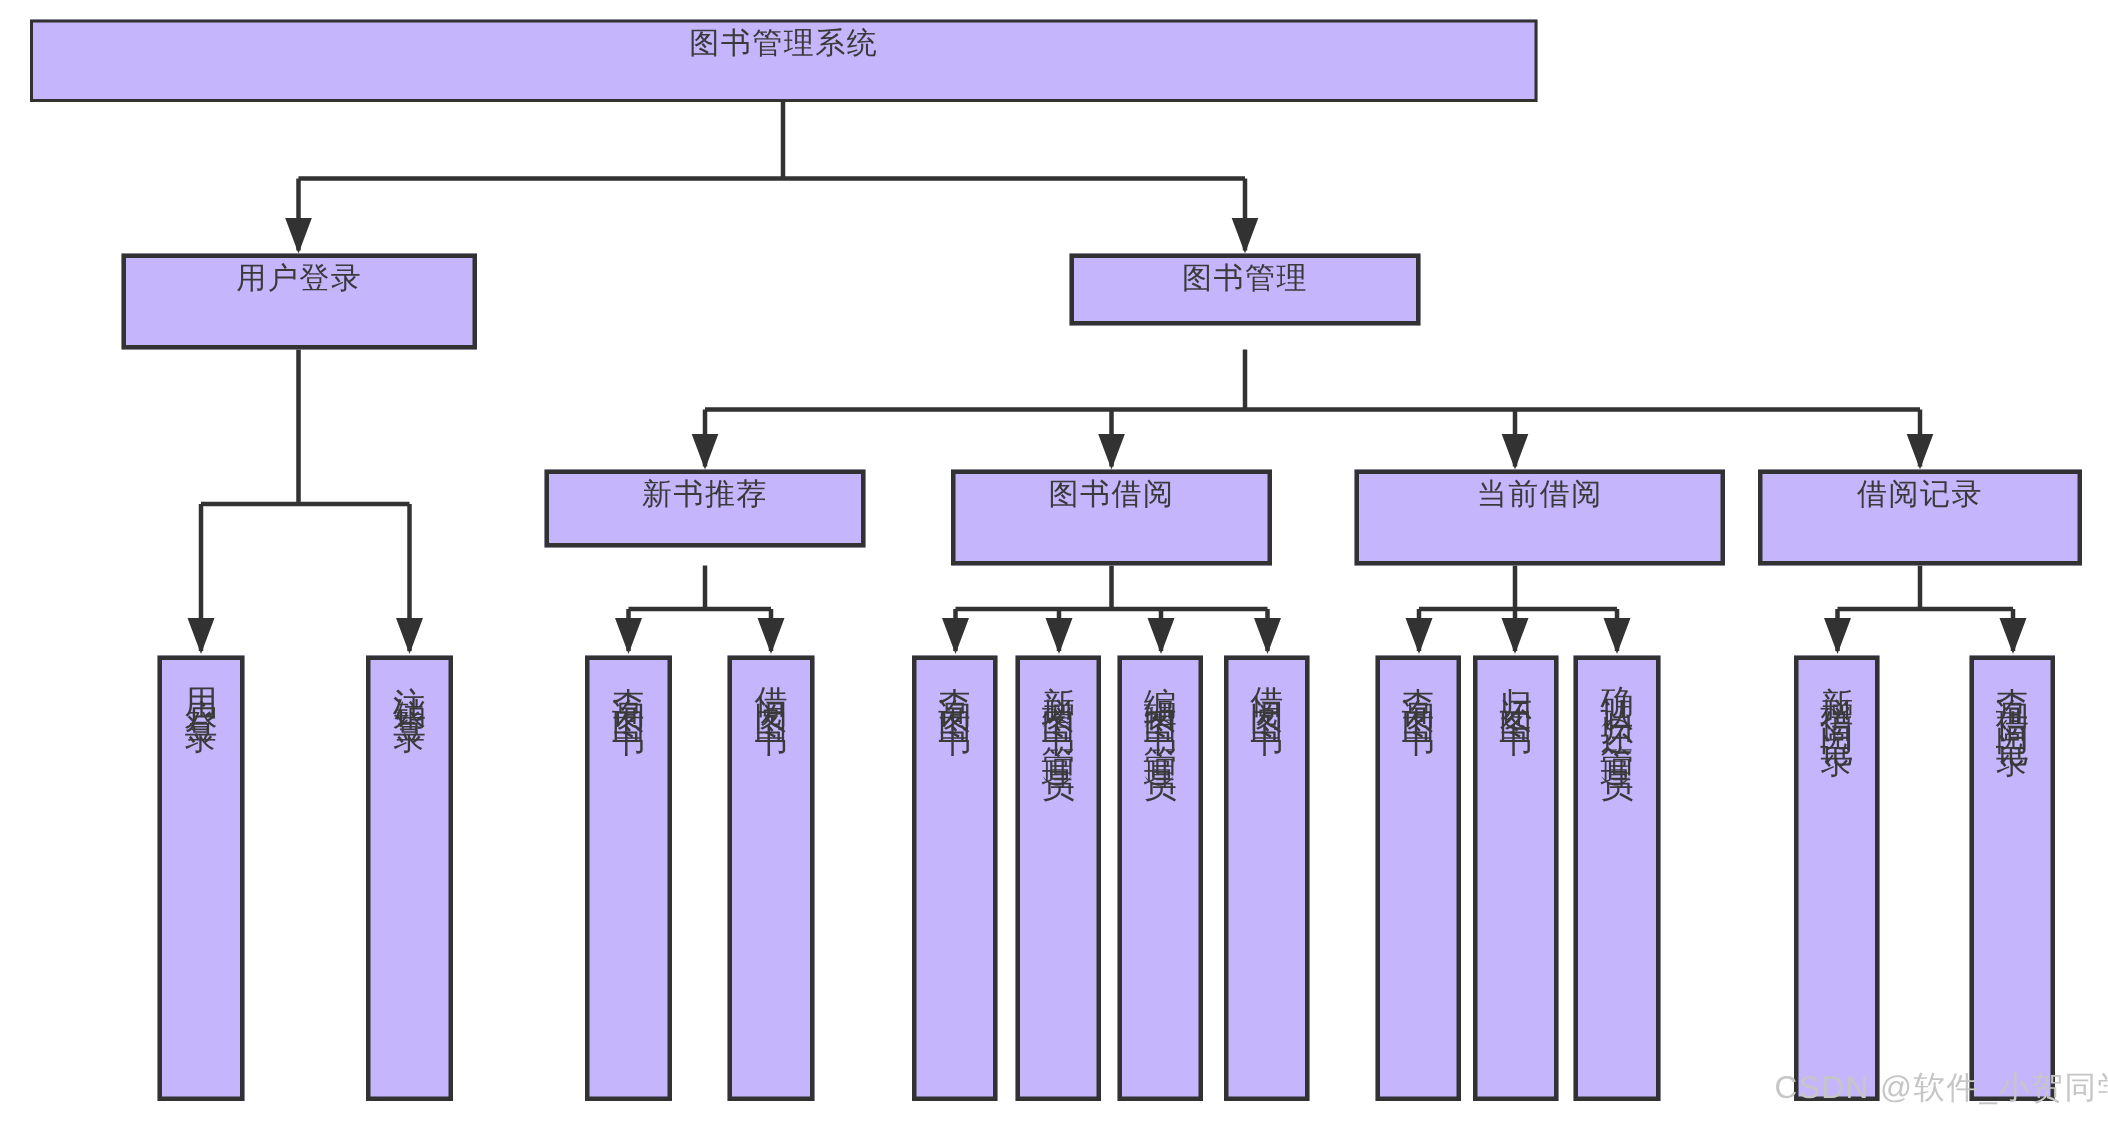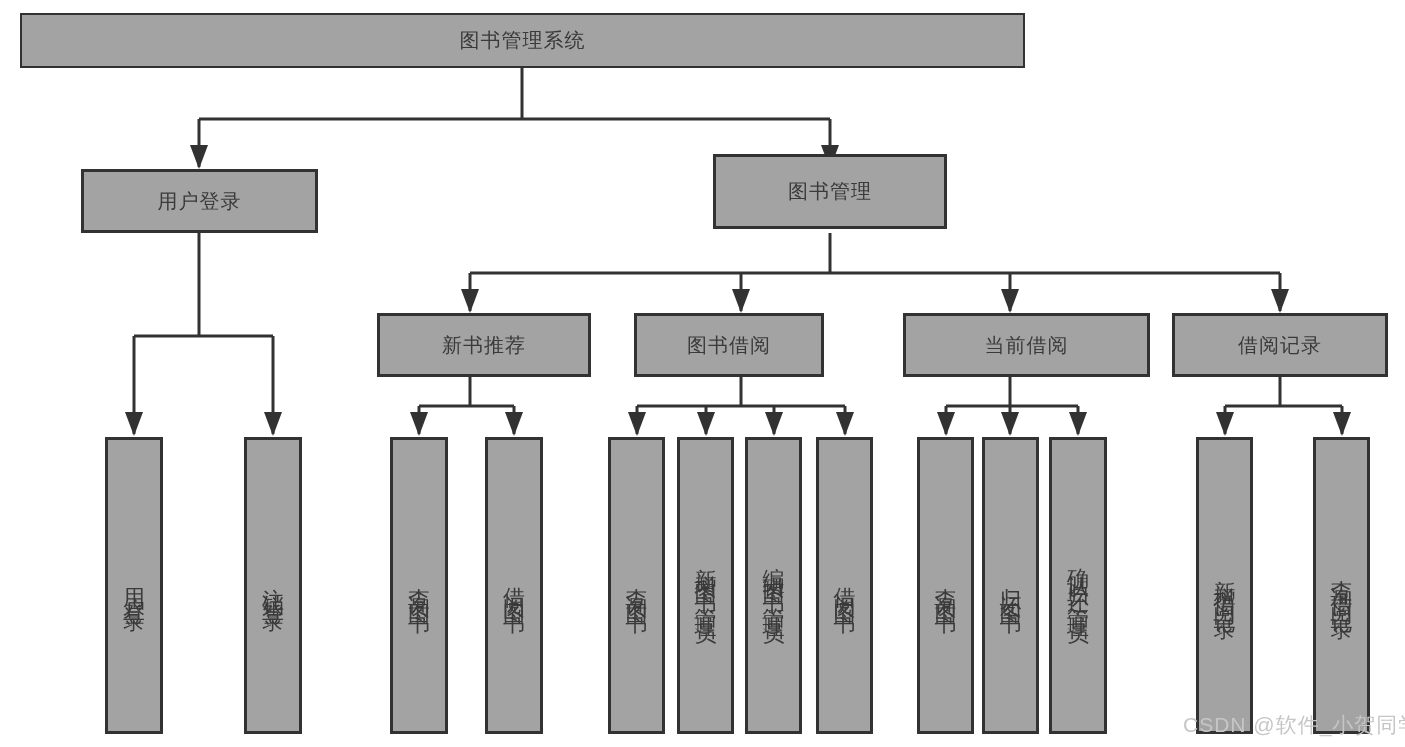--- a/index.html
+++ b/index.html
@@ -2,23 +2,23 @@
 <html><head>
 <meta charset="utf-8">
 <style>
   html,body{margin:0;padding:0;}
   body{
     width:1405px;height:747px;position:relative;background:#ffffff;
     font-family:"Liberation Sans","DejaVu Sans",sans-serif;overflow:hidden;
   }
   svg.connectors{position:absolute;left:0;top:0;}
   .box{
-    position:absolute;box-sizing:border-box;background:#a3a3a3;
+    position:absolute;box-sizing:border-box;background:#c4b5fd;
     border:3px solid #323232;color:#3a3a3a;
-    display:flex;align-items:center;justify-content:center;
+    display:flex;align-items:flex-start;justify-content:center;
   }
   .box.root{border-width:2px;}
   .hbox{font-size:20px;letter-spacing:1px;white-space:nowrap;}
   .vbox .vlabel{
     writing-mode:vertical-rl;text-orientation:mixed;
     font-size:22px;letter-spacing:8px;line-height:1;white-space:nowrap;
   }
   .watermark{
     position:absolute;left:1183px;top:711px;z-index:5;
     font-size:21px;color:#c6c6c6;letter-spacing:1px;white-space:nowrap;
@@ -65,28 +65,28 @@
   </g>
 </svg>
 
 <div class="box root hbox" style="left:20px;top:13px;width:1005px;height:55px">
   <span>图书管理系统</span>
 </div>
 
 <div class="box hbox" style="left:81px;top:169px;width:237px;height:64px">
   <span>用户登录</span>
 </div>
-<div class="box hbox" style="left:713px;top:154px;width:234px;height:75px">
+<div class="box hbox" style="left:713px;top:169px;width:234px;height:48px">
   <span>图书管理</span>
 </div>
 
-<div class="box hbox" style="left:377px;top:313px;width:214px;height:64px">
+<div class="box hbox" style="left:363px;top:313px;width:214px;height:52px">
   <span>新书推荐</span>
 </div>
-<div class="box hbox" style="left:634px;top:313px;width:190px;height:64px">
+<div class="box hbox" style="left:634px;top:313px;width:214px;height:64px">
   <span>图书借阅</span>
 </div>
 <div class="box hbox" style="left:903px;top:313px;width:247px;height:64px">
   <span>当前借阅</span>
 </div>
 <div class="box hbox" style="left:1172px;top:313px;width:216px;height:64px">
   <span>借阅记录</span>
 </div>
 
 <div class="box vbox" style="left:105px;top:437px;width:58px;height:297px">

